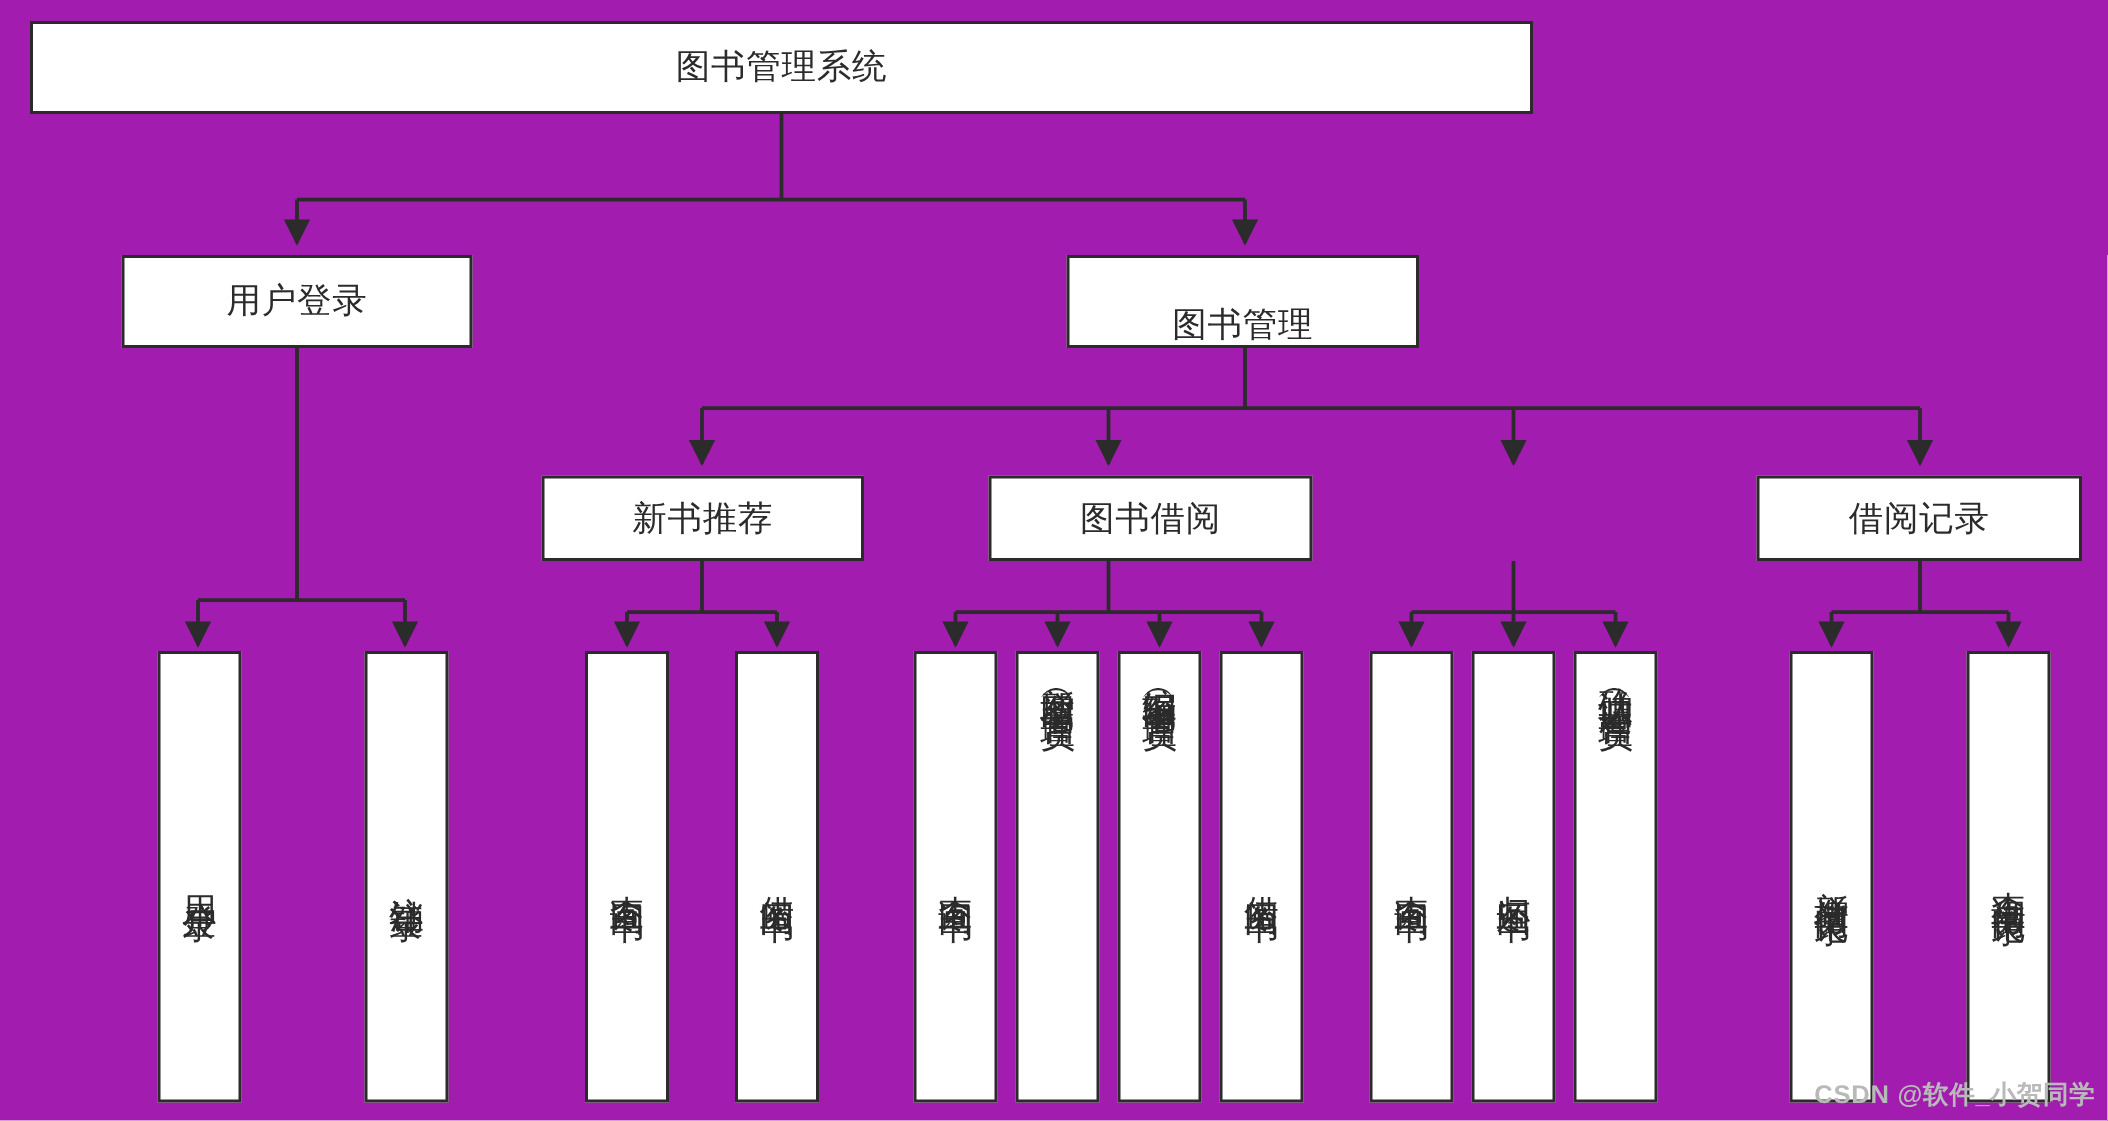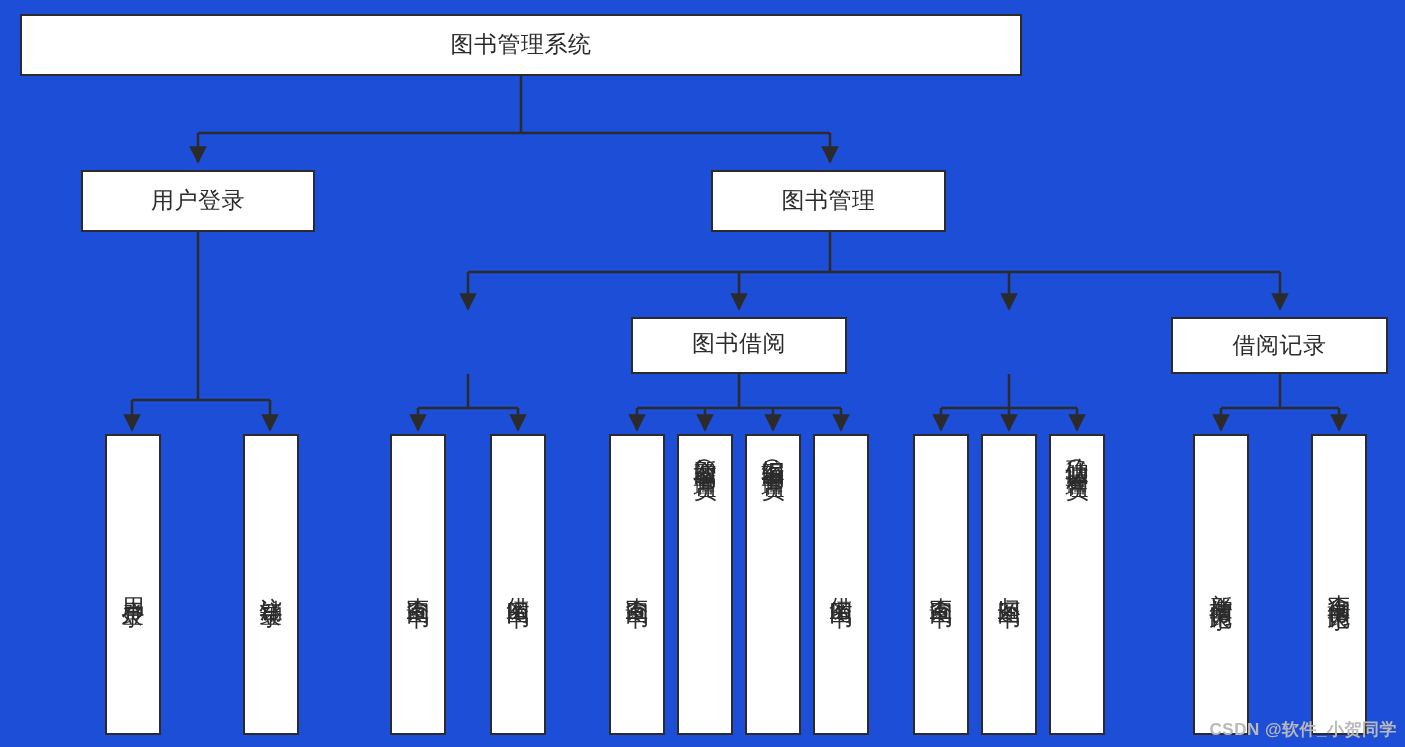--- a/index.html
+++ b/index.html
@@ -7,21 +7,21 @@
     padding: 0;
     background: #ffffff;
   }
   body {
     font-family: "Liberation Sans", "DejaVu Sans", sans-serif;
   }
   #canvas {
     position: relative;
     width: 1405px;
     height: 747px;
-    background: #1d4ed8;
+    background: #a21caf;
     overflow: hidden;
   }
   svg#edges {
     position: absolute;
     left: 0;
     top: 0;
     width: 1405px;
     height: 747px;
     pointer-events: none;
   }
@@ -128,25 +128,28 @@
     </g>
   </svg>
 
   <div class="node root" style="left:20px; top:14px; width:1002px; height:62px;">
     <span class="lbl">图书管理系统</span>
   </div>
 
   <div class="node h" style="left:81px; top:170px; width:234px; height:62px;">
     <span class="lbl">用户登录</span>
   </div>
-  <div class="node h" style="left:711px; top:170px; width:235px; height:62px;">
+  <div class="node h" style="left:711px; top:170px; width:235px; height:62px;align-items:flex-end;">
     <span class="lbl">图书管理</span>
   </div>
 
-  <div class="node h" style="left:631px; top:317px; width:216px; height:57px;font-family:Liberation Mono, monospace;">
+  <div class="node h" style="left:361px; top:317px; width:215px; height:57px;">
+    <span class="lbl">新书推荐</span>
+  </div>
+  <div class="node h" style="left:659px; top:317px; width:216px; height:57px;">
     <span class="lbl">图书借阅</span>
   </div>
   <div class="node h" style="left:1171px; top:317px; width:217px; height:57px;justify-content:center;">
     <span class="lbl">借阅记录</span>
   </div>
 
   <div class="node v" style="left:105px; top:434px; width:56px; height:301px;">
     <span class="lbl">用户登录</span>
   </div>
   <div class="node v" style="left:243px; top:434px; width:56px; height:301px;">

